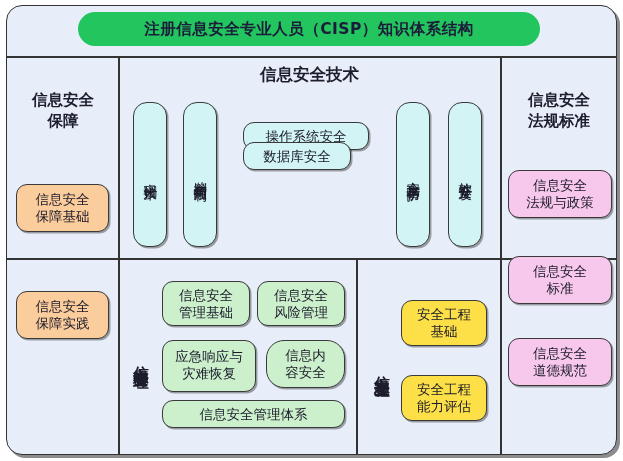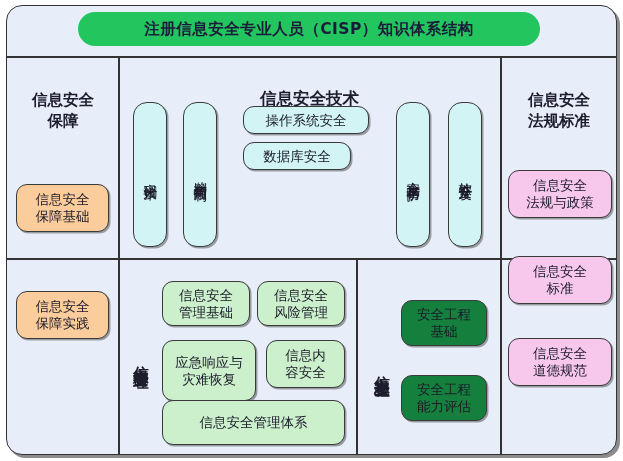--- a/index.html
+++ b/index.html
@@ -97,21 +97,21 @@
   .node.vert {
     writing-mode: vertical-rl;
     text-orientation: upright;
     letter-spacing: 1px;
     line-height: 1;
     border-radius: 14px;
   }
   .c-orange { background: #fbcc9c; }
   .c-cyan   { background: #d2f4f4; }
   .c-green  { background: #ccf0cc; }
-  .c-yellow { background: #15803d; }
+  .c-yellow { background: #fde047; }
   .c-pink   { background: #f8c8ec; }
 </style>
 </head>
 <body>
 
 <div id="canvas">
 
   <div class="outer-frame"></div>
 
   <div class="title-pill">注册信息安全专业人员（CISP）知识体系结构</div>
@@ -126,51 +126,51 @@
 
   <div class="pane-title" style="left:10px; top:90px; width:106px;">信息安全
 保障</div>
 
   <div class="node c-orange" style="left:16px; top:184px; width:93px; height:48px;">信息安全
 保障基础</div>
 
   <div class="node c-orange" style="left:16px; top:291px; width:93px; height:48px;">信息安全
 保障实践</div>
 
-  <div class="pane-title" style="left:122px; top:64px; width:375px; font-size:16.5px;margin-top:24px;">信息安全技术</div>
+  <div class="pane-title" style="left:122px; top:64px; width:375px; font-size:16.5px;">信息安全技术</div>
 
   <div class="node c-cyan vert" style="left:133px; top:102px; width:34px; height:145px;">密码技术</div>
 
   <div class="node c-cyan vert" style="left:183px; top:102px; width:34px; height:145px;">鉴别与访问控制</div>
 
-  <div class="node c-cyan" style="left:243px; top:106px; width:126px; height:28px;">操作系统安全</div>
+  <div class="node c-cyan" style="left:243px; top:122px; width:126px; height:28px;">操作系统安全</div>
 
   <div class="node c-cyan" style="left:243px; top:142px; width:108px; height:28px;">数据库安全</div>
 
 
 
   <div class="node c-cyan vert" style="left:396px; top:102px; width:34px; height:145px;">安全攻击与防护</div>
 
   <div class="node c-cyan vert" style="left:448px; top:102px; width:34px; height:145px;">软件安全开发</div>
 
   <div class="pane-title-vert" style="left:126px; top:278px; width:22px; height:160px;">信息安全管理</div>
 
   <div class="node c-green" style="left:162px; top:281px; width:88px; height:45px;">信息安全
 管理基础</div>
 
   <div class="node c-green" style="left:257px; top:281px; width:88px; height:45px;">信息安全
 风险管理</div>
 
-  <div class="node c-green" style="left:162px; top:340px; width:94px; height:61px;">应急响应与
+  <div class="node c-green" style="left:162px; top:340px; width:94px; height:52px;font-family:Liberation Serif, serif;">应急响应与
 灾难恢复</div>
 
-  <div class="node c-green" style="left:266px; top:340px; width:79px; height:48px;">信息内
+  <div class="node c-green" style="left:266px; top:340px; width:79px; height:48px;border-radius:18px;">信息内
 容安全</div>
 
-  <div class="node c-green" style="left:162px; top:400px; width:183px; height:45px;">信息安全管理体系</div>
+  <div class="node c-green" style="left:162px; top:400px; width:183px; height:28px;">信息安全管理体系</div>
 
   <div class="pane-title-vert" style="left:367px; top:288px; width:22px; height:160px;">信息安全工程</div>
 
   <div class="node c-yellow" style="left:401px; top:300px; width:86px; height:46px;">安全工程
 基础</div>
 
   <div class="node c-yellow" style="left:401px; top:375px; width:86px; height:46px;">安全工程
 能力评估</div>
 
   <div class="pane-title" style="left:503px; top:90px; width:112px;">信息安全

